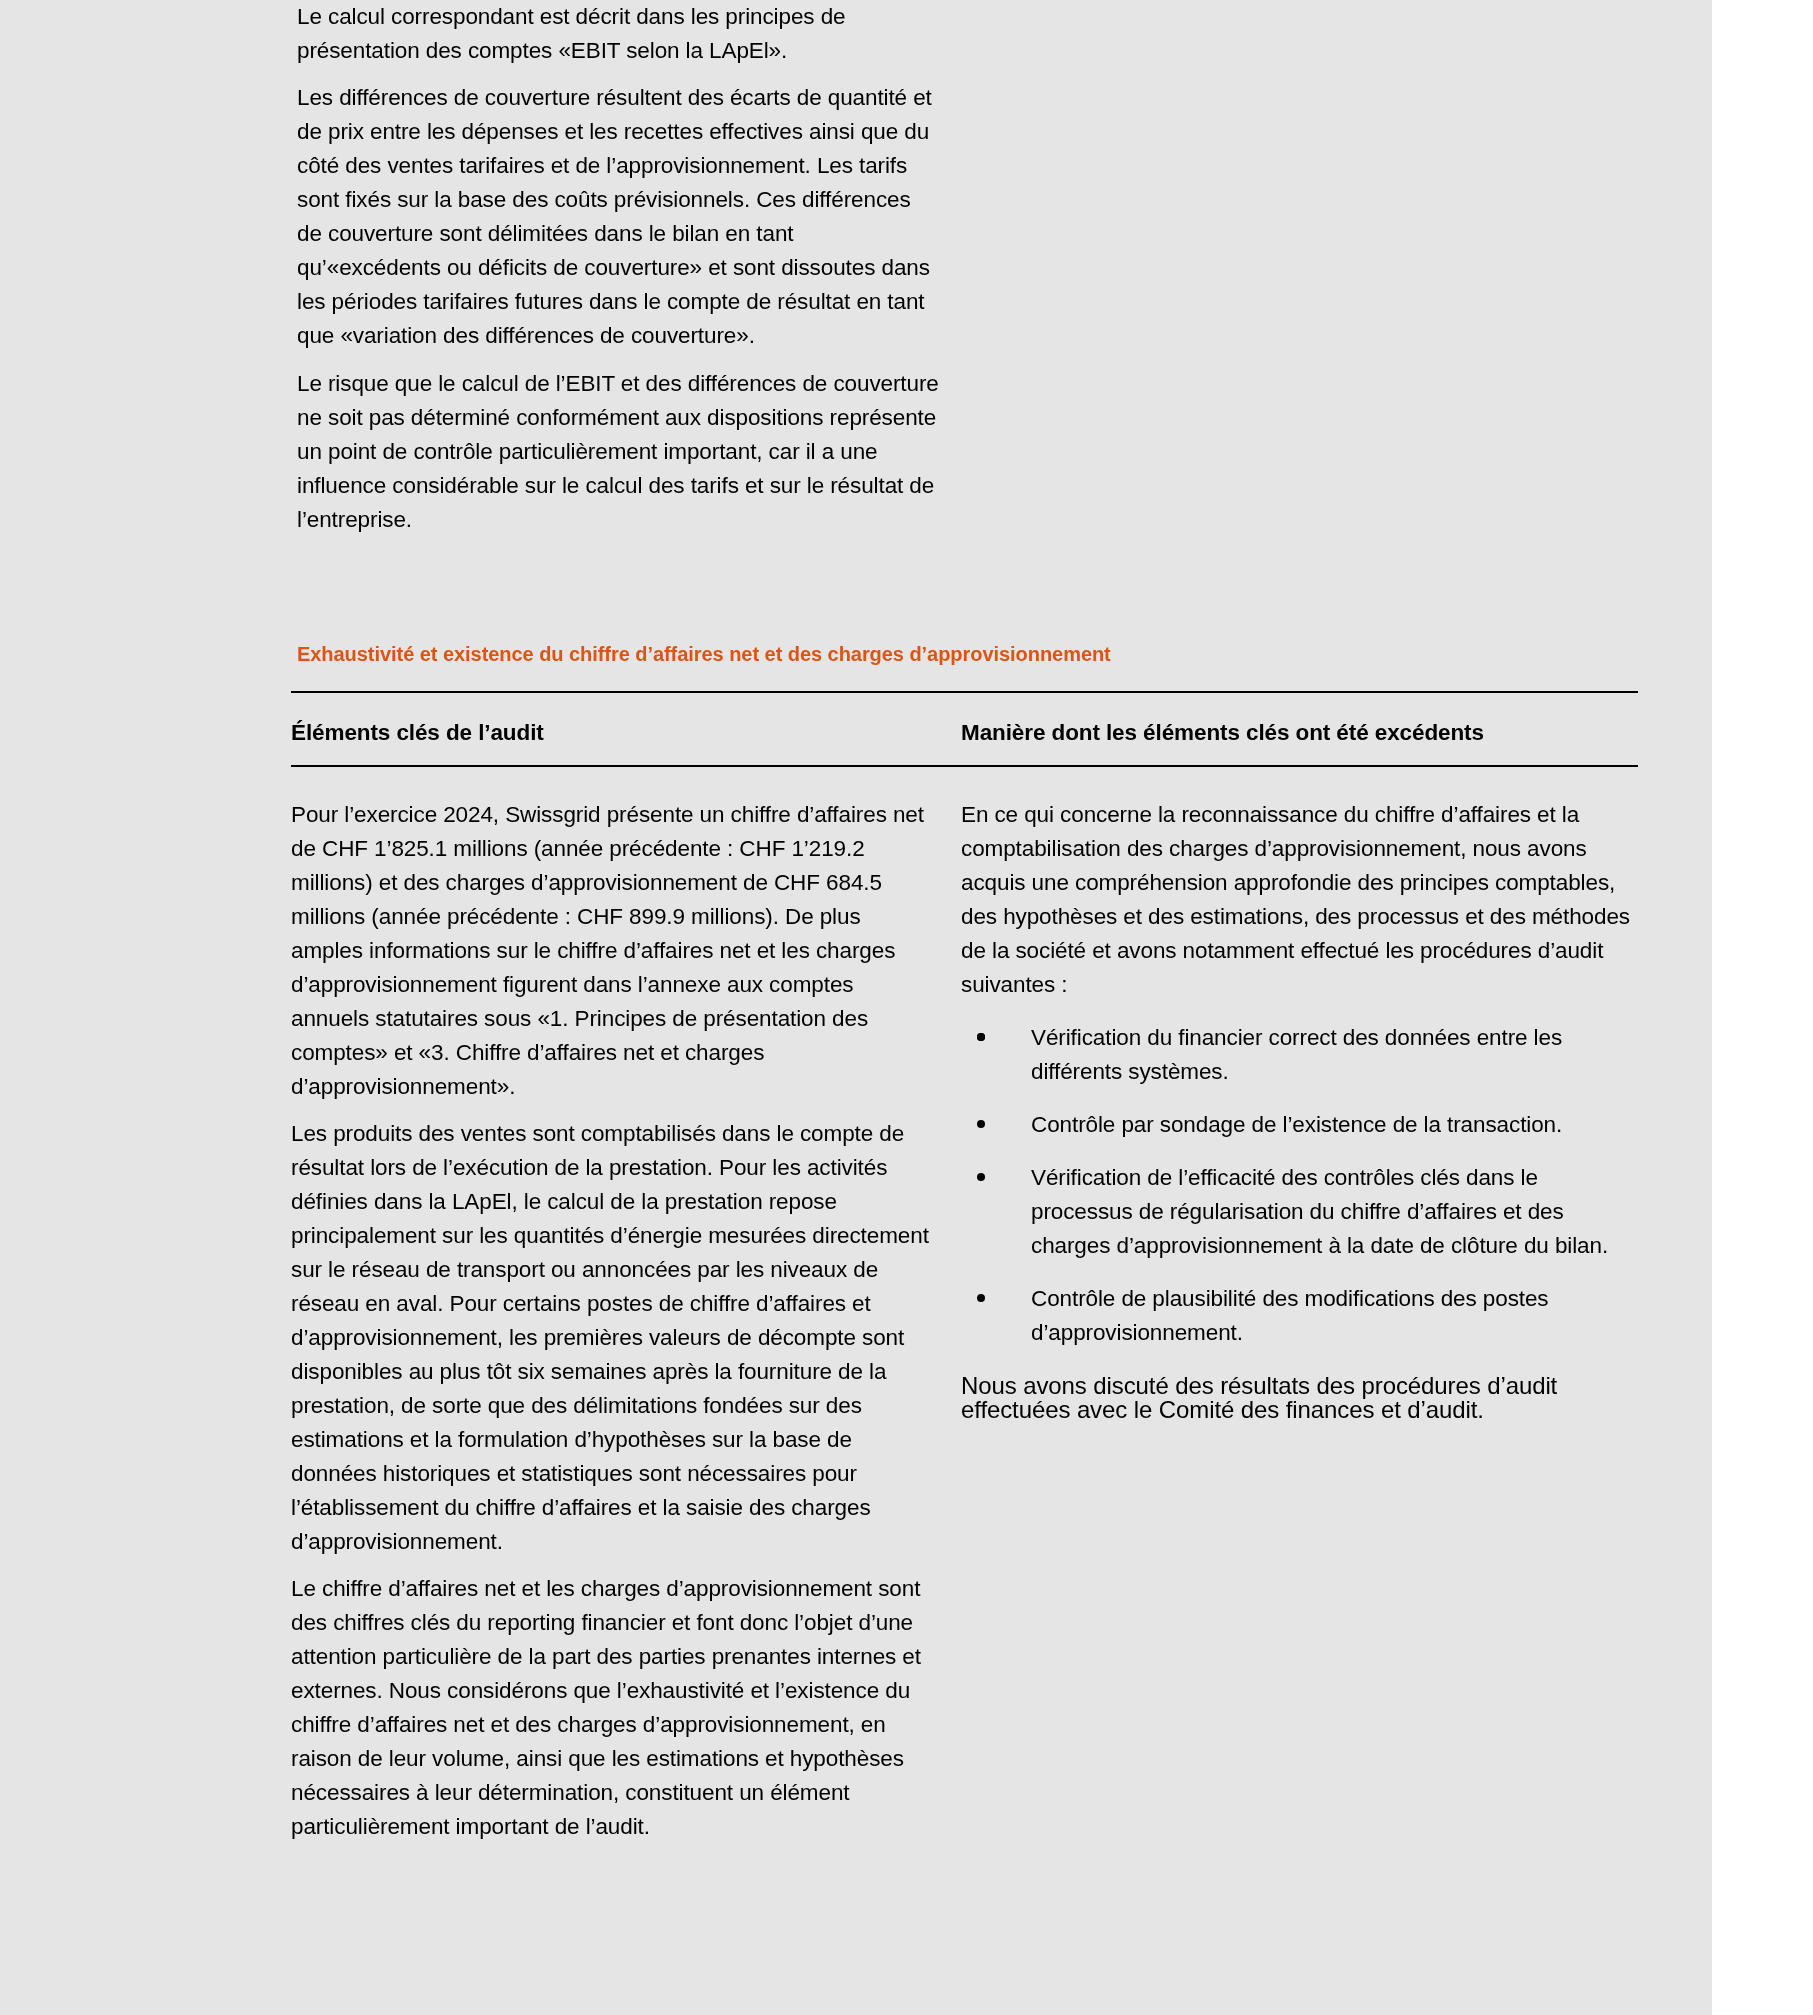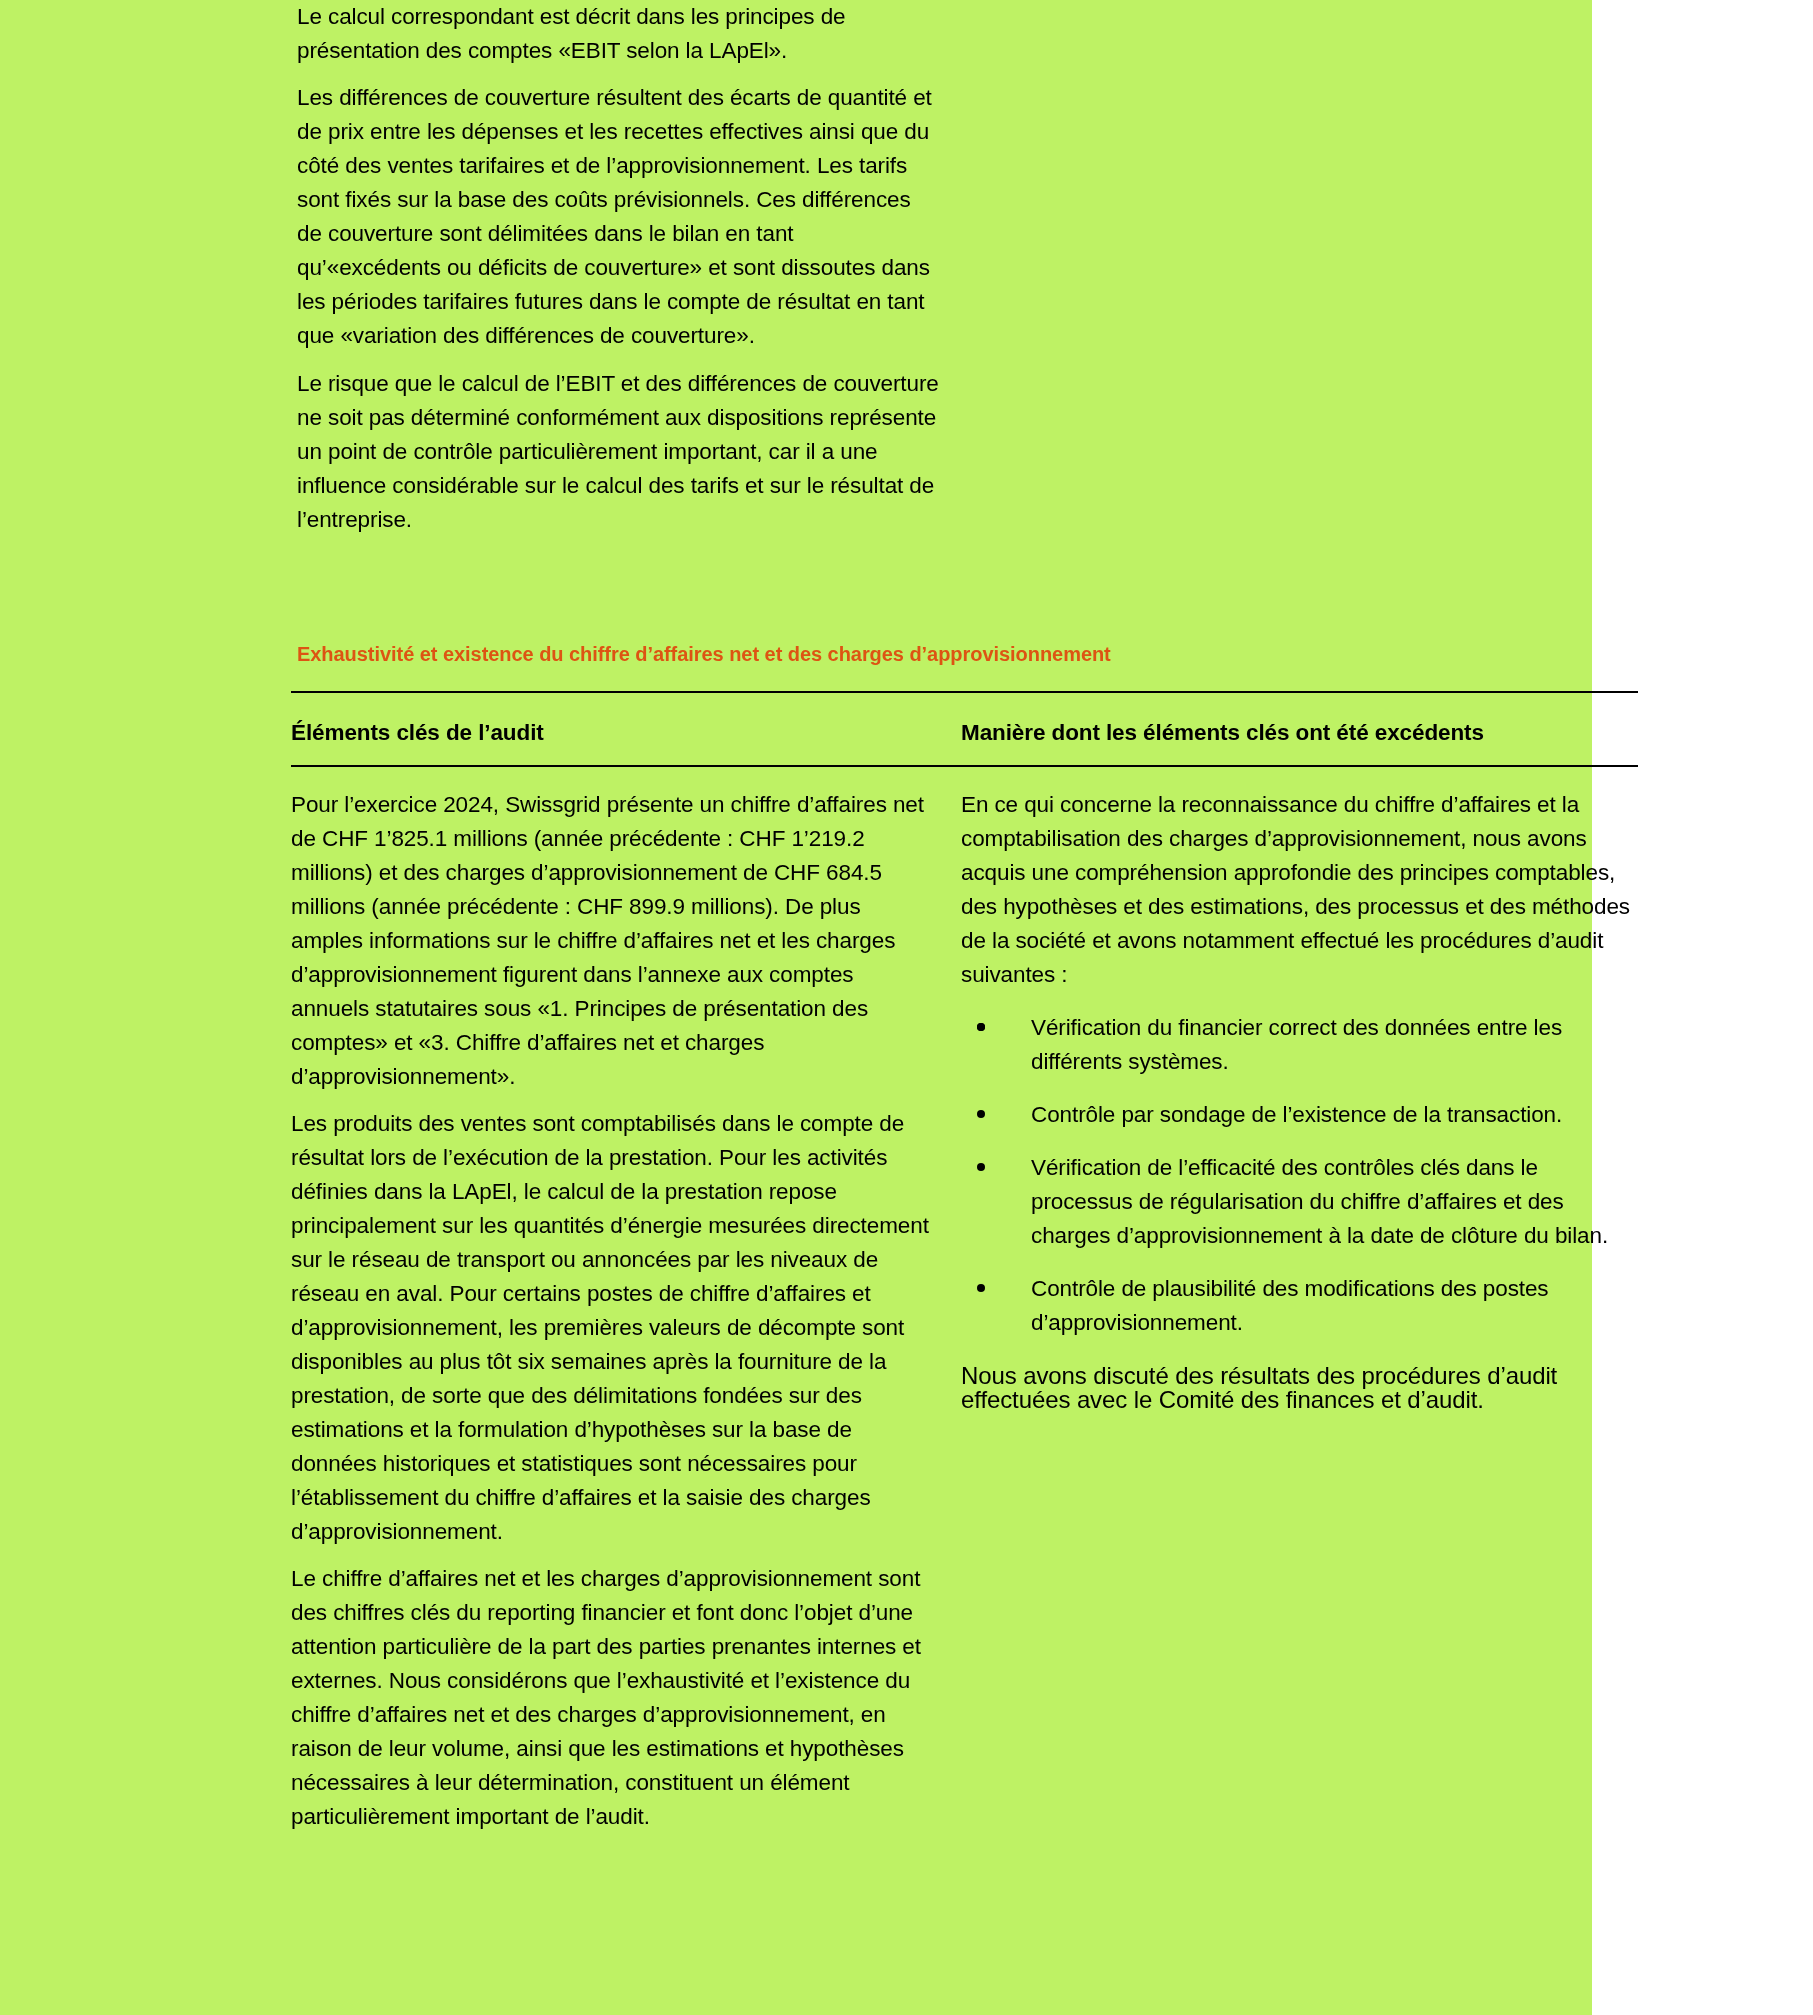--- a/index.html
+++ b/index.html
@@ -11,23 +11,23 @@
   body {
     width: 1814px;
     height: 2015px;
     font-family: "Liberation Sans", sans-serif;
     color: #000000;
     -webkit-font-smoothing: antialiased;
   }
 
   .page {
     position: relative;
-    width: 1592px;
+    width: 1712px;
     height: 2015px;
-    background: #bef264;
+    background: #e5e5e5;
     padding: 0;
   }
 
   
   .intro-block {
     position: absolute;
     left: 297px;
     top: 0px;
     width: 642px;
   }
@@ -83,21 +83,21 @@
     line-height: 30px;
     padding: 16.3px 0 17px 0;
     letter-spacing: -0.1px;
   }
   .col-left  { width: 670px; padding-right: 29px; }
   .col-right { width: 676px; }
 
   .tbody-row {
     display: flex;
     width: 100%;
-    padding-top: 21px;
+    padding-top: 31px;
   }
   .tbody-cell { }
   .cell-inner { }
 
   
   ul.bullets {
     list-style: none;
     margin: 16.3px 0 0 0;
     padding: 0;
   }

